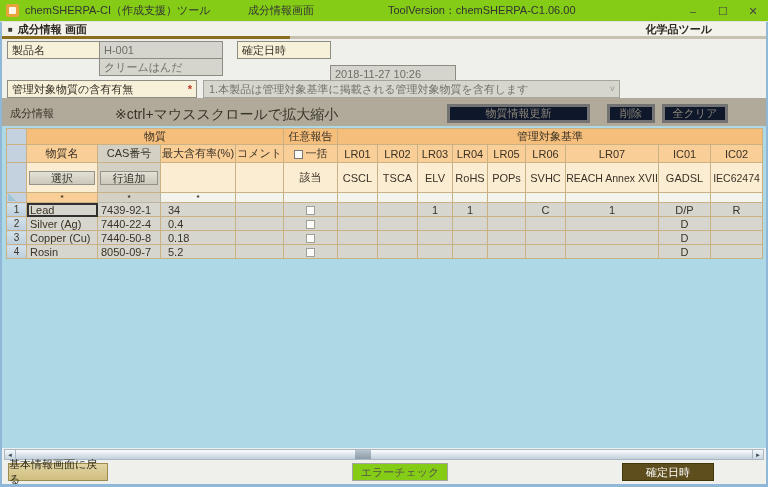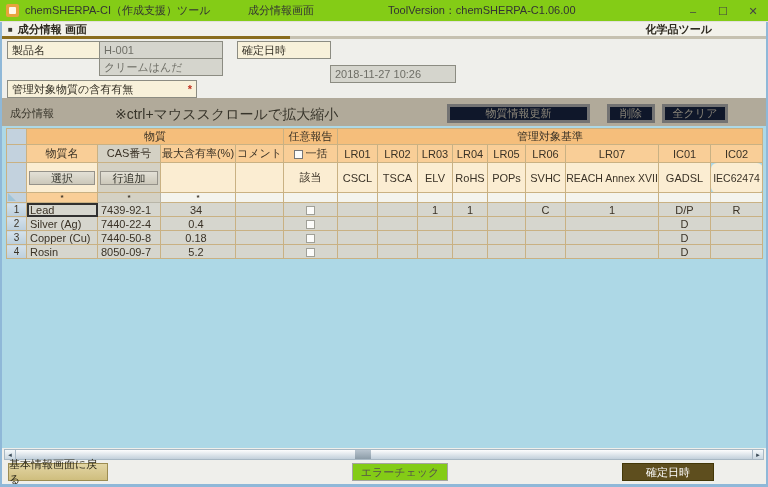--- a/index.html
+++ b/index.html
@@ -58,21 +58,21 @@
   td.chead-gray { background:#D4D1C4; border-color:#B9B6A8; }
   td.shead { background:#FBEDD2; color:#3A3A30; }
   td.corner { background:#C3D2DE; border-color:#AEBEC9; }
   td.astrow { background:#F4F4EE; border-color:#C6C6BE; font-size:8px; height:10px; }
   td.astrow.or { background:#F9CE97; border-color:#C9B183; }
   td.astrow.gr { background:#D4D1C4; border-color:#B9B6A8; }
   td.rowhead { background:linear-gradient(180deg,#D4E1EB,#BCCFDC); border-color:#9FB4C2;
     color:#333; font-size:10px; }
   td.data { background:#D6D6CE; border-color:#B2B2AA; color:#1E1E1E; }
   td.data.left { text-align:left; padding-left:3px; }
-  td.data.right { text-align:center; padding-right:4px; }
+  td.data.right { text-align:left; padding-right:4px;padding-left:7px; }
   td.sel { outline:2px solid #303030; outline-offset:-2px; }
   .hbtn { background:linear-gradient(180deg,#E3E0D6,#CCC8BA); border:1px solid #95928A;
     margin:1px 2px; height:14px; line-height:13px; font-size:11px; color:#34342C; }
   .cb { width:9px; height:9px; background:#FCFCFA; border:1px solid #A0A098; display:inline-block;
     vertical-align:middle; }
   .cb.hdr { border-color:#777; margin-right:3px; }
   .tri { position:absolute; width:0; height:0; border-bottom:8px solid #9FC4D8; border-right:8px solid transparent; left:1px; bottom:1px; }
 
   
   .hscroll { position:absolute; left:4px; top:449px; width:760px; height:11px;
@@ -123,20 +123,24 @@
   <div class="fld label" style="left:7px; top:41px; width:104px;margin-left:44px;">製品品番</div>
   <div class="fld value" style="left:99px; top:41px; width:124px;">H-001</div>
   <div class="fld label" style="left:237px; top:41px; width:94px;">確定日時</div>
   <div class="fld value" style="left:330px; top:31px; width:126px;margin-top:34px;">2018-11-27 10:26</div>
   <div class="fld label" style="left:7px; top:41px; width:93px;">製品名</div>
   <div class="fld value" style="left:99px; top:58px; width:124px;">クリームはんだ</div>
 
   <div class="fld label" style="left:7px; top:80px; width:190px;">
     <span>管理対象物質の含有有無</span>
     <span class="req" style="margin-left:auto;">*</span>
+  </div>
+  <div class="dropdown">
+    <span>1.本製品は管理対象基準に掲載される管理対象物質を含有します</span>
+    <span class="chev">˅</span>
   </div>
 
   <div class="toolbar">
     <span class="sec">成分情報</span>
     <span class="note">※ctrl+マウススクロールで拡大縮小</span>
   </div>
   <div class="tool-btn" style="left:423px; width:143px;">物質情報更新</div>
   <div class="tool-btn" style="left:583px; width:48px;">削除</div>
   <div class="tool-btn" style="left:638px; width:66px;">全クリア</div>
 
@@ -198,21 +202,21 @@
       <td class="shead"></td>
       <td class="shead">該当</td>
       <td class="shead">CSCL</td>
       <td class="shead">TSCA</td>
       <td class="shead">ELV</td>
       <td class="shead">RoHS</td>
       <td class="shead">POPs</td>
       <td class="shead">SVHC</td>
       <td class="shead" style="font-size:10.5px;">REACH Annex XVII</td>
       <td class="shead">GADSL</td>
-      <td class="shead" style="font-size:10.5px;border-radius:6px;">IEC62474</td>
+      <td class="shead" style="font-size:10.5px;">IEC62474</td>
     </tr>
     <tr style="height:10px;">
       <td class="corner" style="position:relative;">
             <span class="tri"></span>
           </td>
       <td class="astrow or req">*</td>
       <td class="astrow gr req">*</td>
       <td class="astrow req">*</td>
       <td class="astrow"></td>
           <td class="astrow"></td>

